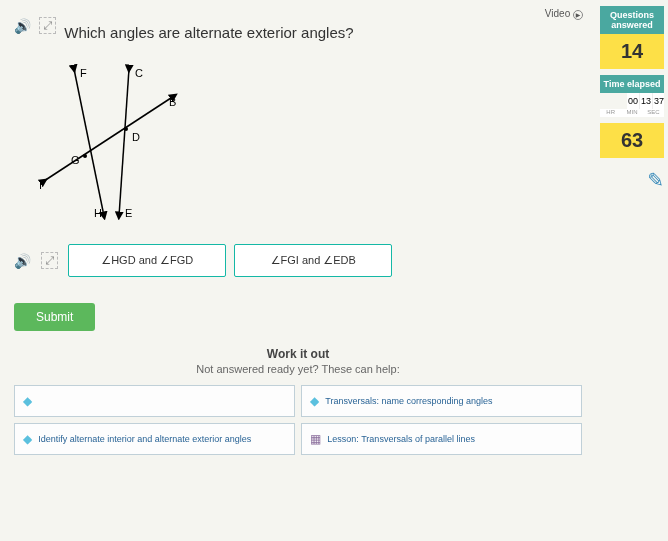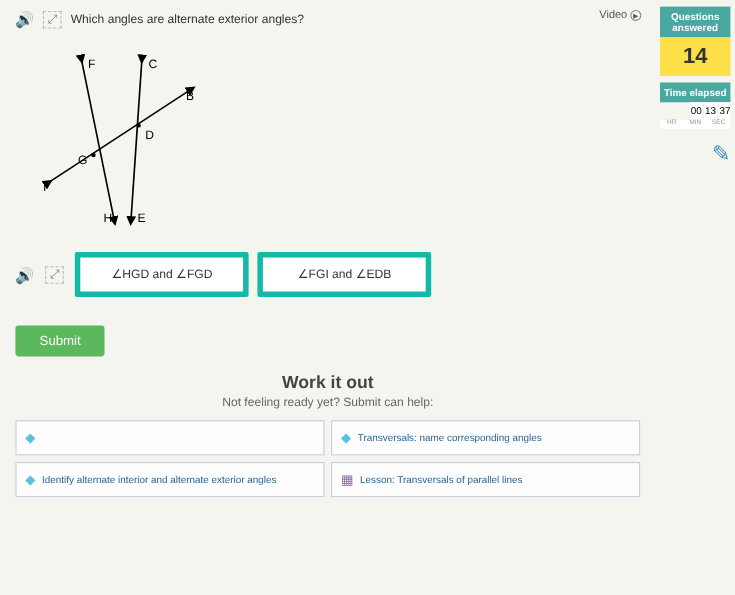--- a/index.html
+++ b/index.html
@@ -11,38 +11,38 @@
   position: relative;
   overflow: hidden;
   font-size: 12px;
 }
 .main { display: flex; }
 .content { flex: 1; padding: 10px 14px; }
 .sidebar { width: 72px; padding: 6px 4px; }
 .header { display: flex; align-items: center; gap: 8px; margin-bottom: 6px; }
 .sound-icon { color: #3c8dbc; font-size: 14px; cursor: pointer; }
 .expand-icon { color: #888; font-size: 11px; border: 1px dashed #bbb; padding: 1px 3px; }
-.question { font-size: 11px; color: #333; }
+.question { font-size: 15px; color: #333; margin-top: 14px; }
 .video-link { position: absolute; top: 8px; right: 85px; font-size: 10px; color: #555; }
 .video-link .play { border: 1px solid #888; border-radius: 50%; width: 10px; height: 10px; display: inline-flex; align-items: center; justify-content: center; font-size: 6px; }
 .diagram { width: 200px; height: 180px; margin: 4px 0 10px 10px; }
 .answers-row { display: flex; align-items: center; gap: 10px; margin-bottom: 8px; }
 .answer-grid { display: grid; grid-template-columns: repeat(2, 158px); gap: 8px; }
 .answer-btn {
-  border: 5px solid #14b8a6; background: #fff; padding: 9px 6px;
+  border: 1px solid #14b8a6; background: #fff; padding: 9px 6px;
   font-size: 11px; color: #333; cursor: pointer; text-align: center;
   border-radius: 2px;
 }
 .submit-btn {
   background: #5cb85c; color: #fff; border: none;
   padding: 7px 22px; font-size: 12px; cursor: pointer;
   border-radius: 3px; margin-top: 18px;
 }
 .workout { text-align: center; margin-top: 16px; }
-.workout-title { font-size: 16px; font-weight: bold; color: #444; }
+.workout-title { font-size: 12px; font-weight: bold; color: #444; }
 .workout-sub { font-size: 11px; color: #666; margin-top: 2px; }
 .help-grid { display: grid; grid-template-columns: 1fr 1fr; gap: 6px; margin-top: 10px; }
 .help-item {
   border: 1px solid #c0d0d8; background: #fdfdfd; padding: 8px 8px;
   font-size: 9px; color: #2a6496; display: flex; align-items: center; gap: 6px;
   cursor: pointer;
 }
 .gem { color: #5bc0de; font-size: 12px; }
 .gem2 { color: #8a6d9b; font-size: 12px; }
 
@@ -101,21 +101,21 @@
   <div class="answer-grid">
     <button class="answer-btn">∠HGD and ∠FGD</button>
     <button class="answer-btn">∠FGI and ∠EDB</button>
   </div>
 </div>
 
 <button class="submit-btn">Submit</button>
 
 <div class="workout">
   <div class="workout-title">Work it out</div>
-  <div class="workout-sub">Not feeling ready yet? Submit can help:</div>
+  <div class="workout-sub">Not answered ready yet? These can help:</div>
 </div>
 
 <div class="help-grid">
   <div class="help-item">
           <span class="gem">◆</span>
         </div>
   <div class="help-item">
           <span class="gem">◆</span>
           <span>Transversals: name corresponding angles</span>
         </div>
@@ -143,16 +143,17 @@
       <div>13</div>
       <div>37</div>
     </div>
     <div class="time-labels">
       <div>HR</div>
       <div>MIN</div>
       <div>SEC</div>
     </div>
   </div>
   <div class="side-box">
+    <div class="side-val">63</div>
   </div>
   <div class="pencil">✎</div>
 </div>
 </div>
 
 </body></html>

